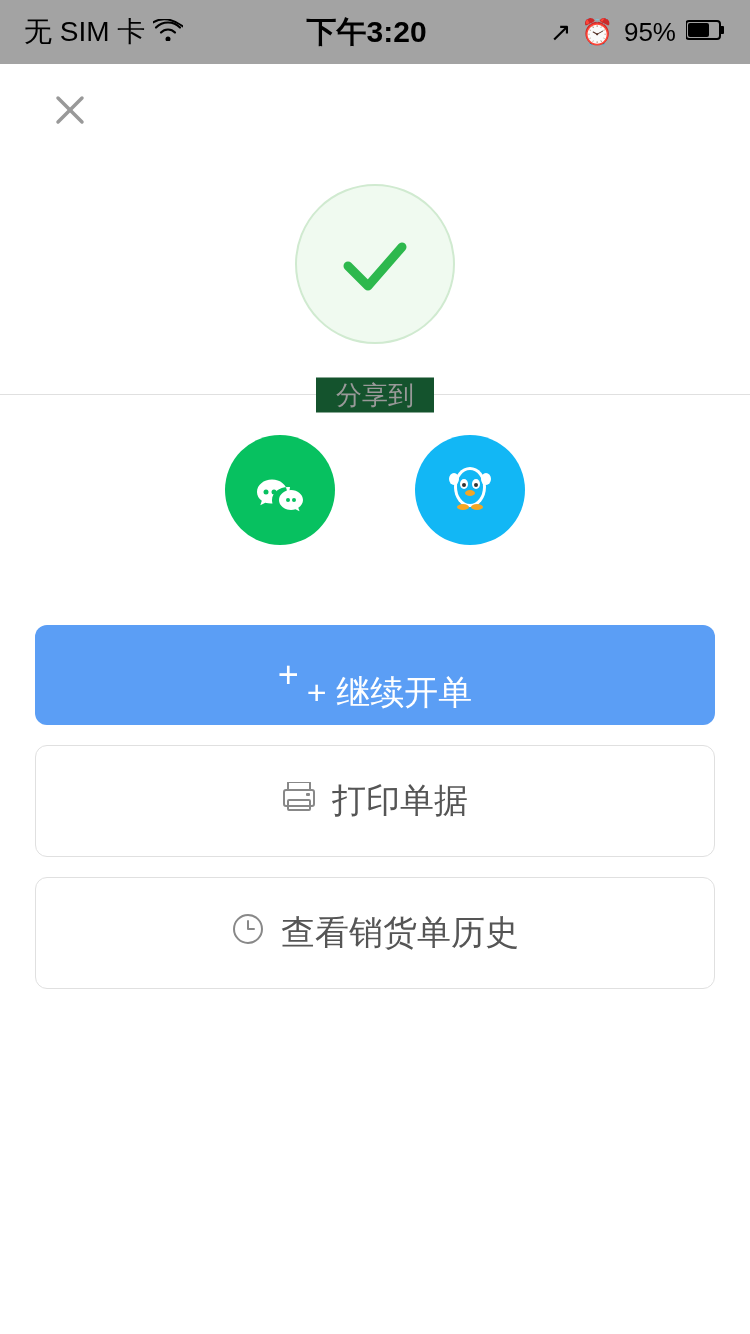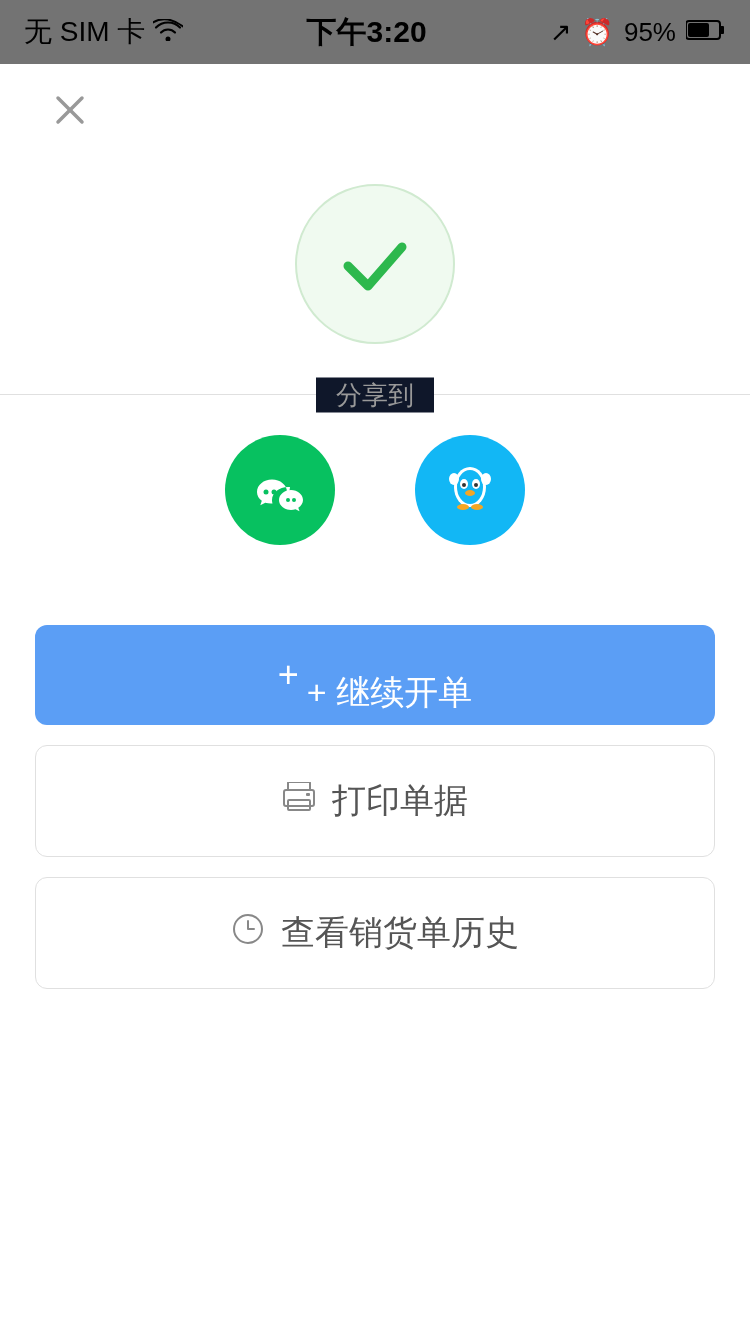--- a/index.html
+++ b/index.html
@@ -11,21 +11,21 @@
       background: #ffffff;
       font-family: -apple-system, 'PingFang SC', 'Helvetica Neue', Arial, sans-serif;
       overflow: hidden;
       position: relative;
     }
 
     
     .status-bar {
       width: 750px;
       height: 64px;
-      background: #737373;
+      background: #a3a3a3;
       display: flex;
       align-items: center;
       justify-content: space-between;
       padding: 0 24px;
     }
 
     .status-left {
       display: flex;
       align-items: center;
       gap: 8px;
@@ -113,21 +113,21 @@
       height: 1px;
       background: #e0e0e0;
       position: relative;
     }
 
     .share-label-wrap {
       position: absolute;
       top: 50%;
       left: 50%;
       transform: translate(-50%, -50%);
-      background: #0f172a;
+      background: #14532d;
       padding: 0 20px;
     }
 
     .share-label {
       font-size: 26px;
       color: #999;
     }
 
     .share-icons {
       display: flex;

